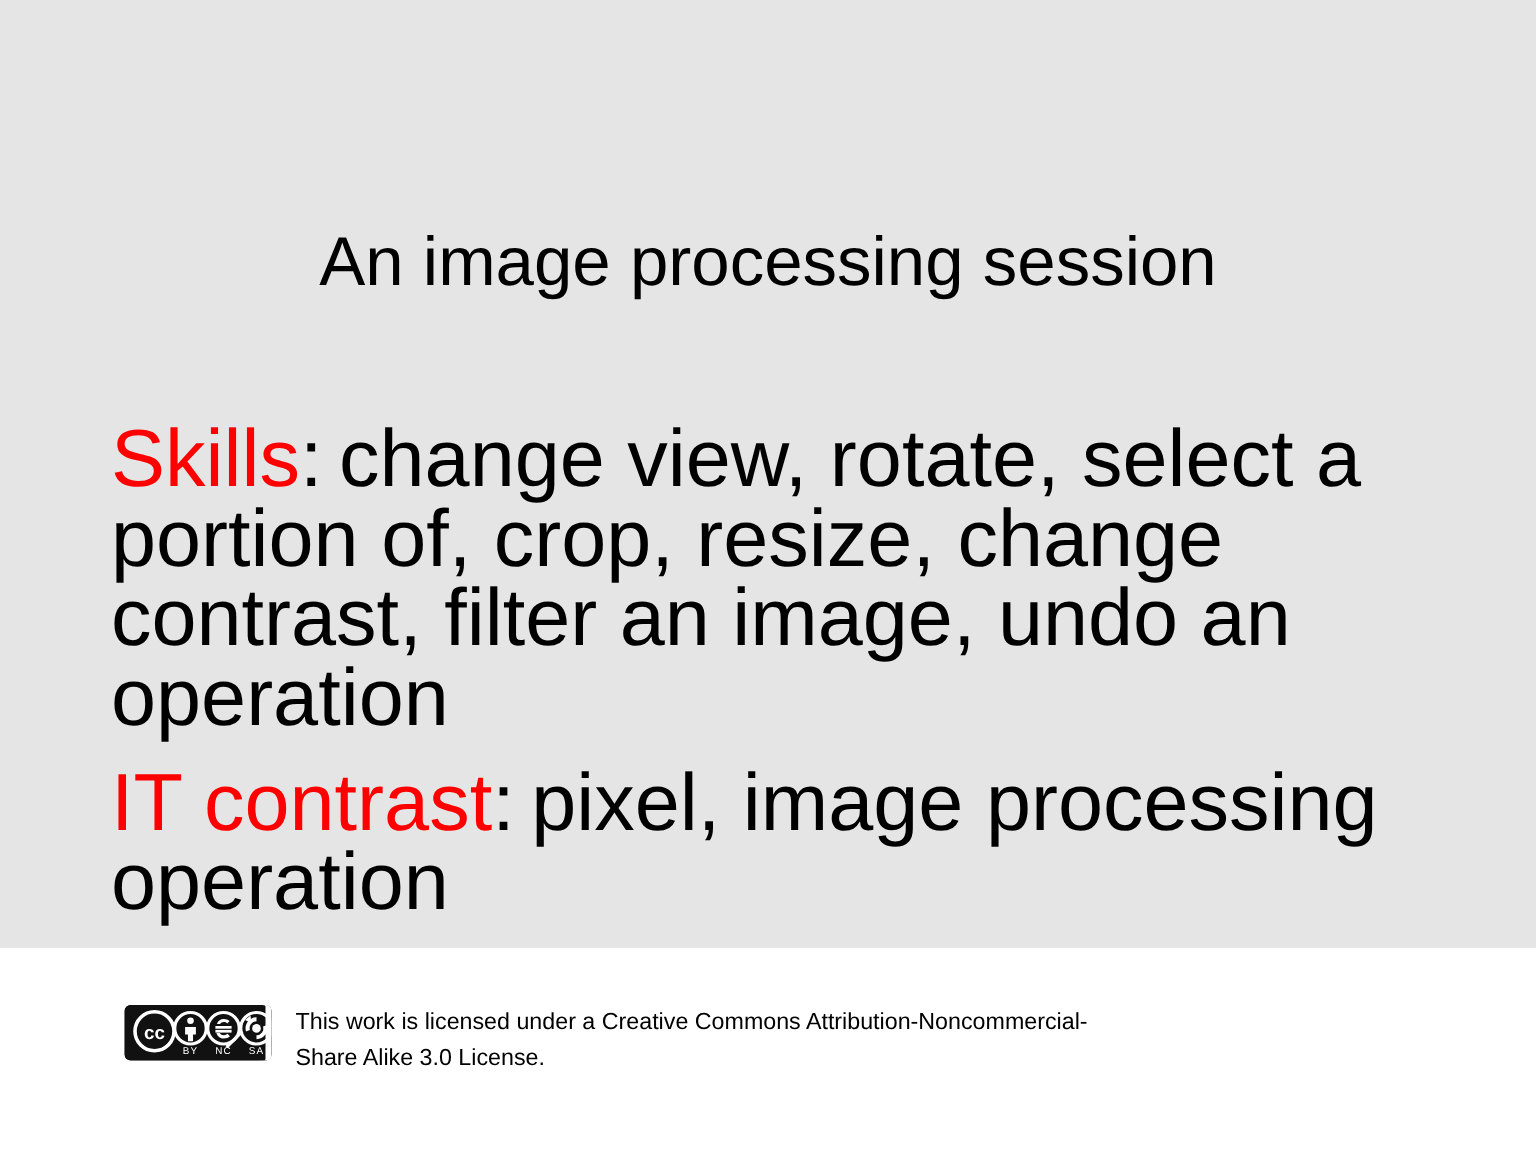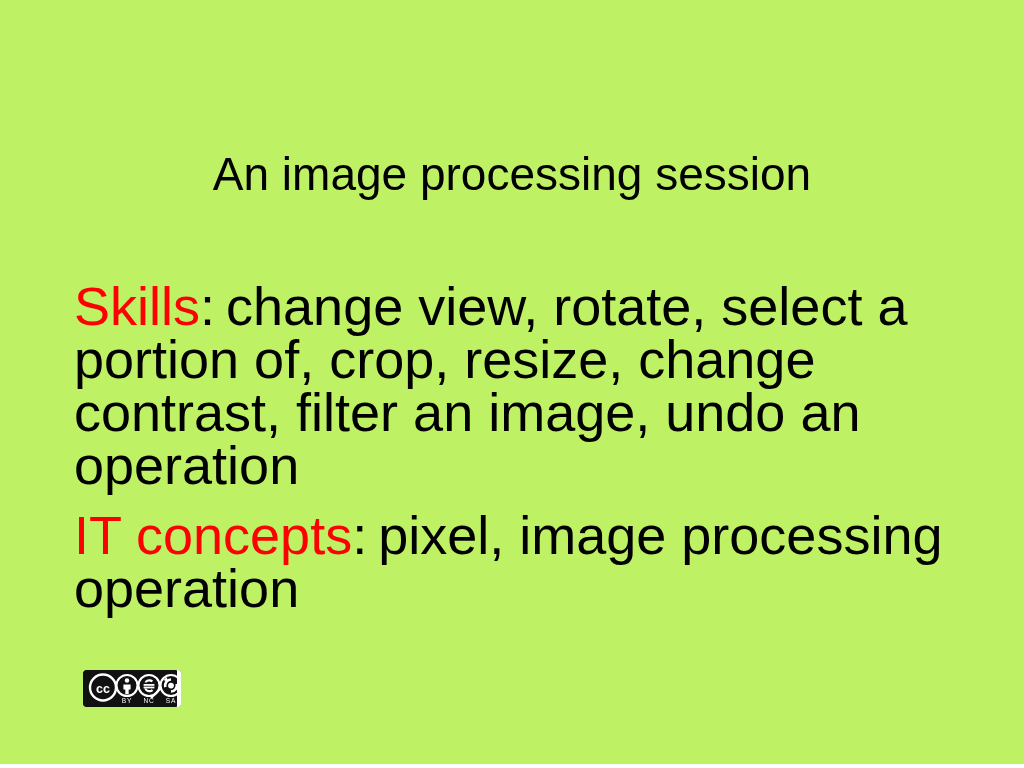--- a/index.html
+++ b/index.html
@@ -11,22 +11,22 @@
     width: 1024px;
     height: 768px;
     background: #ffffff;
     font-family: "Liberation Sans", sans-serif;
     overflow: hidden;
   }
 
   .slide {
     position: relative;
     width: 1024px;
-    height: 764px;
-    background: #bef264;
+    height: 632px;
+    background: #e5e5e5;
   }
 
   
   .slide-title {
     position: absolute;
     left: 0;
     top: 148px;
     width: 1024px;
     text-align: center;
     font-family: "Liberation Sans Narrow", "Liberation Sans", sans-serif;
@@ -112,21 +112,21 @@
 <body>
 
 <div class="slide">
 
   <div class="slide-title">An image processing session</div>
 
   <div class="body-block">
 
     <p class="body-line"><span class="kw">Skills</span><span class="sep">:</span><span class="gap"></span><span>change view, rotate, select a portion of, crop, resize, change contrast, filter an image, undo an operation</span></p>
 
-    <p class="body-line"><span class="kw">IT concepts</span><span class="sep">:</span><span class="gap"></span><span>pixel, image processing operation</span></p>
+    <p class="body-line"><span class="kw">IT contrast</span><span class="sep">:</span><span class="gap"></span><span>pixel, image processing operation</span></p>
 
   </div>
 
   <div class="license">
 
     <div class="cc-badge">
       <svg viewBox="0 0 98 37" xmlns="http://www.w3.org/2000/svg" aria-hidden="true">
         <rect x="0" y="0" width="94" height="37" rx="4" ry="4" fill="#111111"></rect>
         <rect x="94" y="0" width="4" height="37" fill="#ffffff"></rect>
 
@@ -151,16 +151,20 @@
         <path d="M88 22.8 a7.3 7.3 0 0 0 7.0 -9.4 l-2.6 0.9 a4.6 4.6 0 0 1 -4.4 5.9 z" fill="#ffffff"></path>
         <path d="M84.0 7.0 l-3.6 3.0 l4.2 2.1 z" fill="#ffffff"></path>
         <circle cx="88" cy="15.6" r="2.9" fill="#ffffff"></circle>
 
         <text x="44" y="32.8" font-family="Liberation Sans, sans-serif" font-size="6.6" fill="#ffffff" text-anchor="middle" letter-spacing="0.8">BY</text>
         <text x="66" y="32.8" font-family="Liberation Sans, sans-serif" font-size="6.6" fill="#ffffff" text-anchor="middle" letter-spacing="0.8">NC</text>
         <text x="88" y="32.8" font-family="Liberation Sans, sans-serif" font-size="6.6" fill="#ffffff" text-anchor="middle" letter-spacing="0.8">SA</text>
       </svg>
     </div>
 
+    <div class="license-text">
+      <div>This work is licensed under a Creative Commons Attribution-Noncommercial-</div>
+      <div>Share Alike 3.0 License.</div>
+    </div>
 
   </div>
 
 </div>
 
 </body></html>

